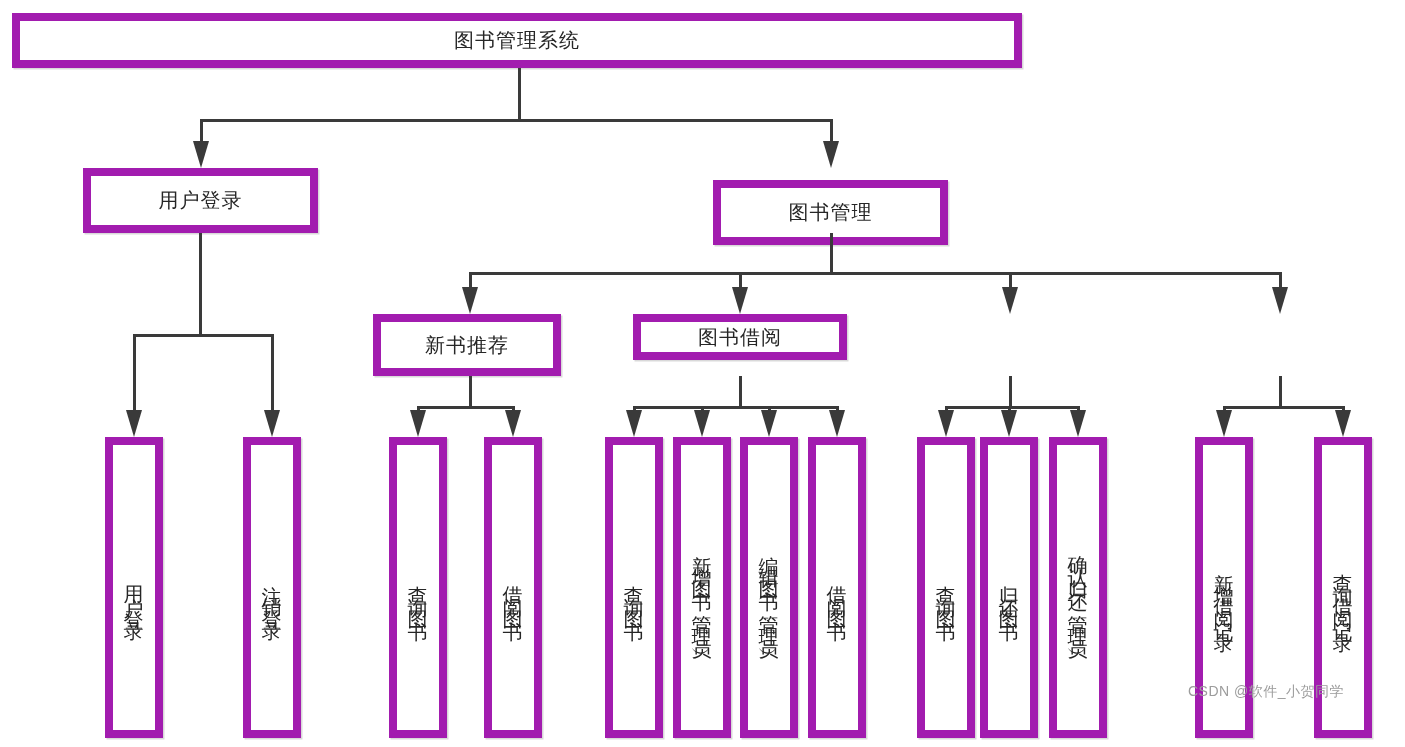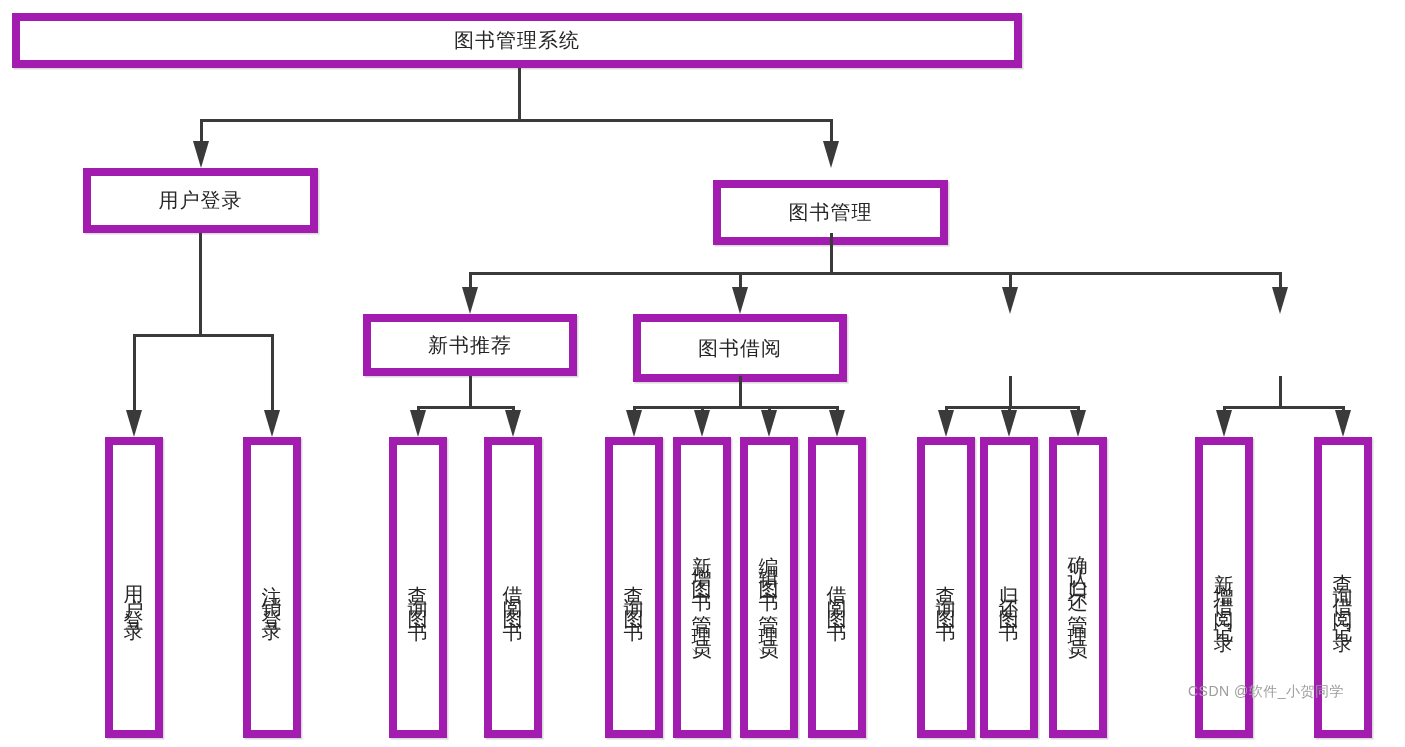--- a/index.html
+++ b/index.html
@@ -64,24 +64,24 @@
   <div class="hline" style="left:468.5px;top:272px;width:813px;"></div>
   <div class="vline" style="left:468.5px;top:272px;height:18px;"></div>
   <div class="arrowhead" style="left:462px;top:287px;"></div>
   <div class="vline" style="left:738.5px;top:272px;height:18px;"></div>
   <div class="arrowhead" style="left:732px;top:287px;"></div>
   <div class="vline" style="left:1008.5px;top:272px;height:18px;"></div>
   <div class="arrowhead" style="left:1002px;top:287px;"></div>
   <div class="vline" style="left:1278.5px;top:272px;height:18px;"></div>
   <div class="arrowhead" style="left:1272px;top:287px;"></div>
 
-  <div class="node" style="left:363px;top:314px;width:214px;height:62px;">
+  <div class="node" style="left:373px;top:314px;width:188px;height:62px;">
     <span>新书推荐</span>
   </div>
-  <div class="node" style="left:633px;top:314px;width:214px;height:68px;font-family:Liberation Serif, serif;">
+  <div class="node" style="left:633px;top:314px;width:214px;height:46px;font-family:Liberation Serif, serif;">
     <span>图书借阅</span>
   </div>
 
   <div class="vline" style="left:468.5px;top:376px;height:32px;"></div>
   <div class="hline" style="left:416.5px;top:406px;width:98px;"></div>
   <div class="vline" style="left:416.5px;top:406px;height:7px;"></div>
   <div class="arrowhead" style="left:410px;top:410px;"></div>
   <div class="vline" style="left:511.5px;top:406px;height:7px;"></div>
   <div class="arrowhead" style="left:505px;top:410px;"></div>
 

